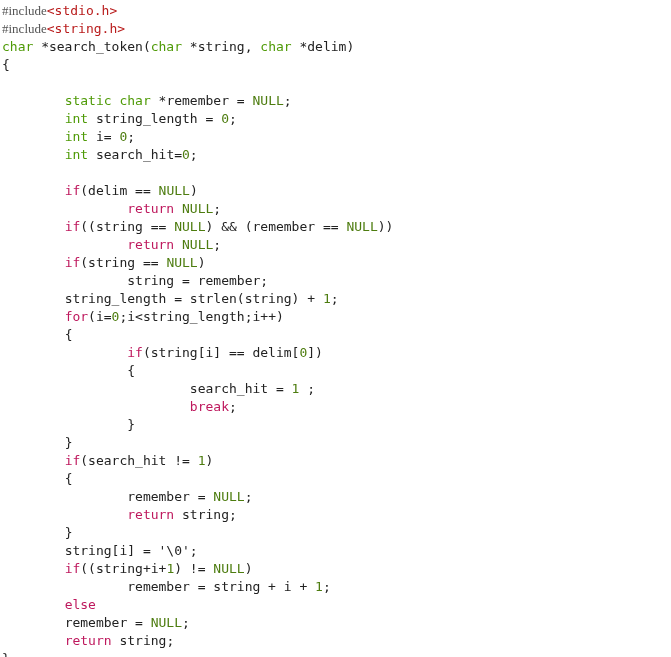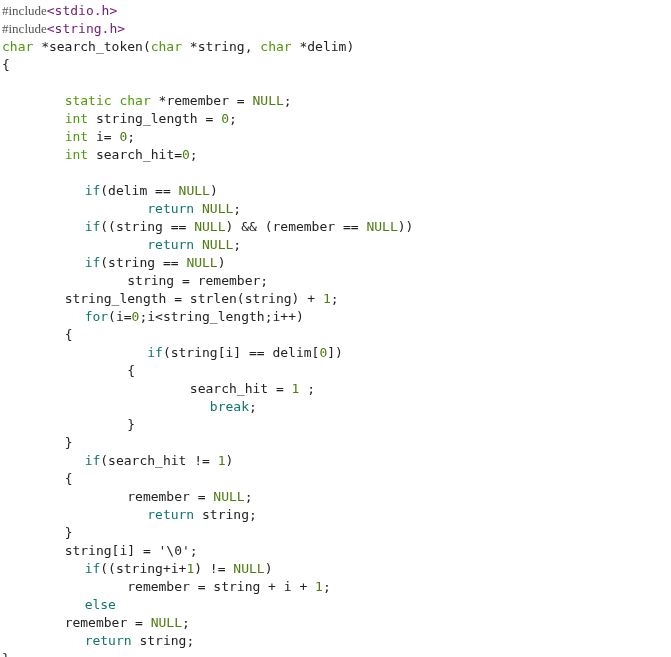--- a/index.html
+++ b/index.html
@@ -22,22 +22,22 @@
     color: #222222;
     -webkit-font-smoothing: antialiased;
   }
   .line {
     white-space: pre;
     min-height: 18px;
   }
   
   .tok-plain   { color: #222222; }
   .tok-type    { color: #4e9a06; text-align: right; }   
-  .tok-ctrl    { color: #0f766e; margin-left: 20px; }   
+  .tok-ctrl    { color: #be185d; }   
   .tok-const   { color: #4d7c0f; }   
   .tok-pp      { color: #555555; font-family: Liberation Serif, serif; }   
-  .tok-header  { color: #701a75; }   
+  .tok-header  { color: #b91c1c; }   
   .tok-char    { color: #222222; }   
 </style>
 </head>
 <body>
 
 <div id="code-view"><div class="line"><span class="tok-pp">#include</span><span class="tok-header">&lt;stdio.h&gt;</span></div><div class="line"><span class="tok-pp">#include</span><span class="tok-header">&lt;string.h&gt;</span></div><div class="line"><span class="tok-type">char</span><span class="tok-plain"> *search_token(</span><span class="tok-type">char</span><span class="tok-plain"> *string, </span><span class="tok-type">char</span><span class="tok-plain"> *delim)</span></div><div class="line"><span class="tok-plain">{</span></div><div class="line">&nbsp;</div><div class="line"><span class="tok-plain">        </span><span class="tok-type">static</span><span class="tok-plain"> </span><span class="tok-type">char</span><span class="tok-plain"> *remember = </span><span class="tok-const">NULL</span><span class="tok-plain">;</span></div><div class="line"><span class="tok-plain">        </span><span class="tok-type">int</span><span class="tok-plain"> string_length = </span><span class="tok-const">0</span><span class="tok-plain">;</span></div><div class="line"><span class="tok-plain">        </span><span class="tok-type">int</span><span class="tok-plain"> i= </span><span class="tok-const">0</span><span class="tok-plain">;</span></div><div class="line"><span class="tok-plain">        </span><span class="tok-type">int</span><span class="tok-plain"> search_hit=</span><span class="tok-const">0</span><span class="tok-plain">;</span></div><div class="line">&nbsp;</div><div class="line"><span class="tok-plain">        </span><span class="tok-ctrl">if</span><span class="tok-plain">(delim == </span><span class="tok-const">NULL</span><span class="tok-plain">)</span></div><div class="line"><span class="tok-plain">                </span><span class="tok-ctrl">return</span><span class="tok-plain"> </span><span class="tok-const">NULL</span><span class="tok-plain">;</span></div><div class="line"><span class="tok-plain">        </span><span class="tok-ctrl">if</span><span class="tok-plain">((string == </span><span class="tok-const">NULL</span><span class="tok-plain">) &amp;&amp; (remember == </span><span class="tok-const">NULL</span><span class="tok-plain">))</span></div><div class="line"><span class="tok-plain">                </span><span class="tok-ctrl">return</span><span class="tok-plain"> </span><span class="tok-const">NULL</span><span class="tok-plain">;</span></div><div class="line"><span class="tok-plain">        </span><span class="tok-ctrl">if</span><span class="tok-plain">(string == </span><span class="tok-const">NULL</span><span class="tok-plain">)</span></div><div class="line"><span class="tok-plain">                </span><span class="tok-plain">string = remember;</span></div><div class="line"><span class="tok-plain">        </span><span class="tok-plain">string_length = strlen(string) + </span><span class="tok-const">1</span><span class="tok-plain">;</span></div><div class="line"><span class="tok-plain">        </span><span class="tok-ctrl">for</span><span class="tok-plain">(i=</span><span class="tok-const">0</span><span class="tok-plain">;i&lt;string_length;i++)</span></div><div class="line"><span class="tok-plain">        </span><span class="tok-plain">{</span></div><div class="line"><span class="tok-plain">                </span><span class="tok-ctrl">if</span><span class="tok-plain">(string[i] == delim[</span><span class="tok-const">0</span><span class="tok-plain">])</span></div><div class="line"><span class="tok-plain">                </span><span class="tok-plain">{</span></div><div class="line"><span class="tok-plain">                        </span><span class="tok-plain">search_hit = </span><span class="tok-const">1</span><span class="tok-plain"> ;</span></div><div class="line"><span class="tok-plain">                        </span><span class="tok-ctrl">break</span><span class="tok-plain">;</span></div><div class="line"><span class="tok-plain">                </span><span class="tok-plain">}</span></div><div class="line"><span class="tok-plain">        </span><span class="tok-plain">}</span></div><div class="line"><span class="tok-plain">        </span><span class="tok-ctrl">if</span><span class="tok-plain">(search_hit != </span><span class="tok-const">1</span><span class="tok-plain">)</span></div><div class="line"><span class="tok-plain">        </span><span class="tok-plain">{</span></div><div class="line"><span class="tok-plain">                </span><span class="tok-plain">remember = </span><span class="tok-const">NULL</span><span class="tok-plain">;</span></div><div class="line"><span class="tok-plain">                </span><span class="tok-ctrl">return</span><span class="tok-plain"> string;</span></div><div class="line"><span class="tok-plain">        </span><span class="tok-plain">}</span></div><div class="line"><span class="tok-plain">        </span><span class="tok-plain">string[i] = </span><span class="tok-char">'\0'</span><span class="tok-plain">;</span></div><div class="line"><span class="tok-plain">        </span><span class="tok-ctrl">if</span><span class="tok-plain">((string+i+</span><span class="tok-const">1</span><span class="tok-plain">) != </span><span class="tok-const">NULL</span><span class="tok-plain">)</span></div><div class="line"><span class="tok-plain">                </span><span class="tok-plain">remember = string + i + </span><span class="tok-const">1</span><span class="tok-plain">;</span></div><div class="line"><span class="tok-plain">        </span><span class="tok-ctrl">else</span></div><div class="line"><span class="tok-plain">        </span><span class="tok-plain">remember = </span><span class="tok-const">NULL</span><span class="tok-plain">;</span></div><div class="line"><span class="tok-plain">        </span><span class="tok-ctrl">return</span><span class="tok-plain"> string;</span></div><div class="line"><span class="tok-plain">}</span></div></div>
 
 </body></html>

